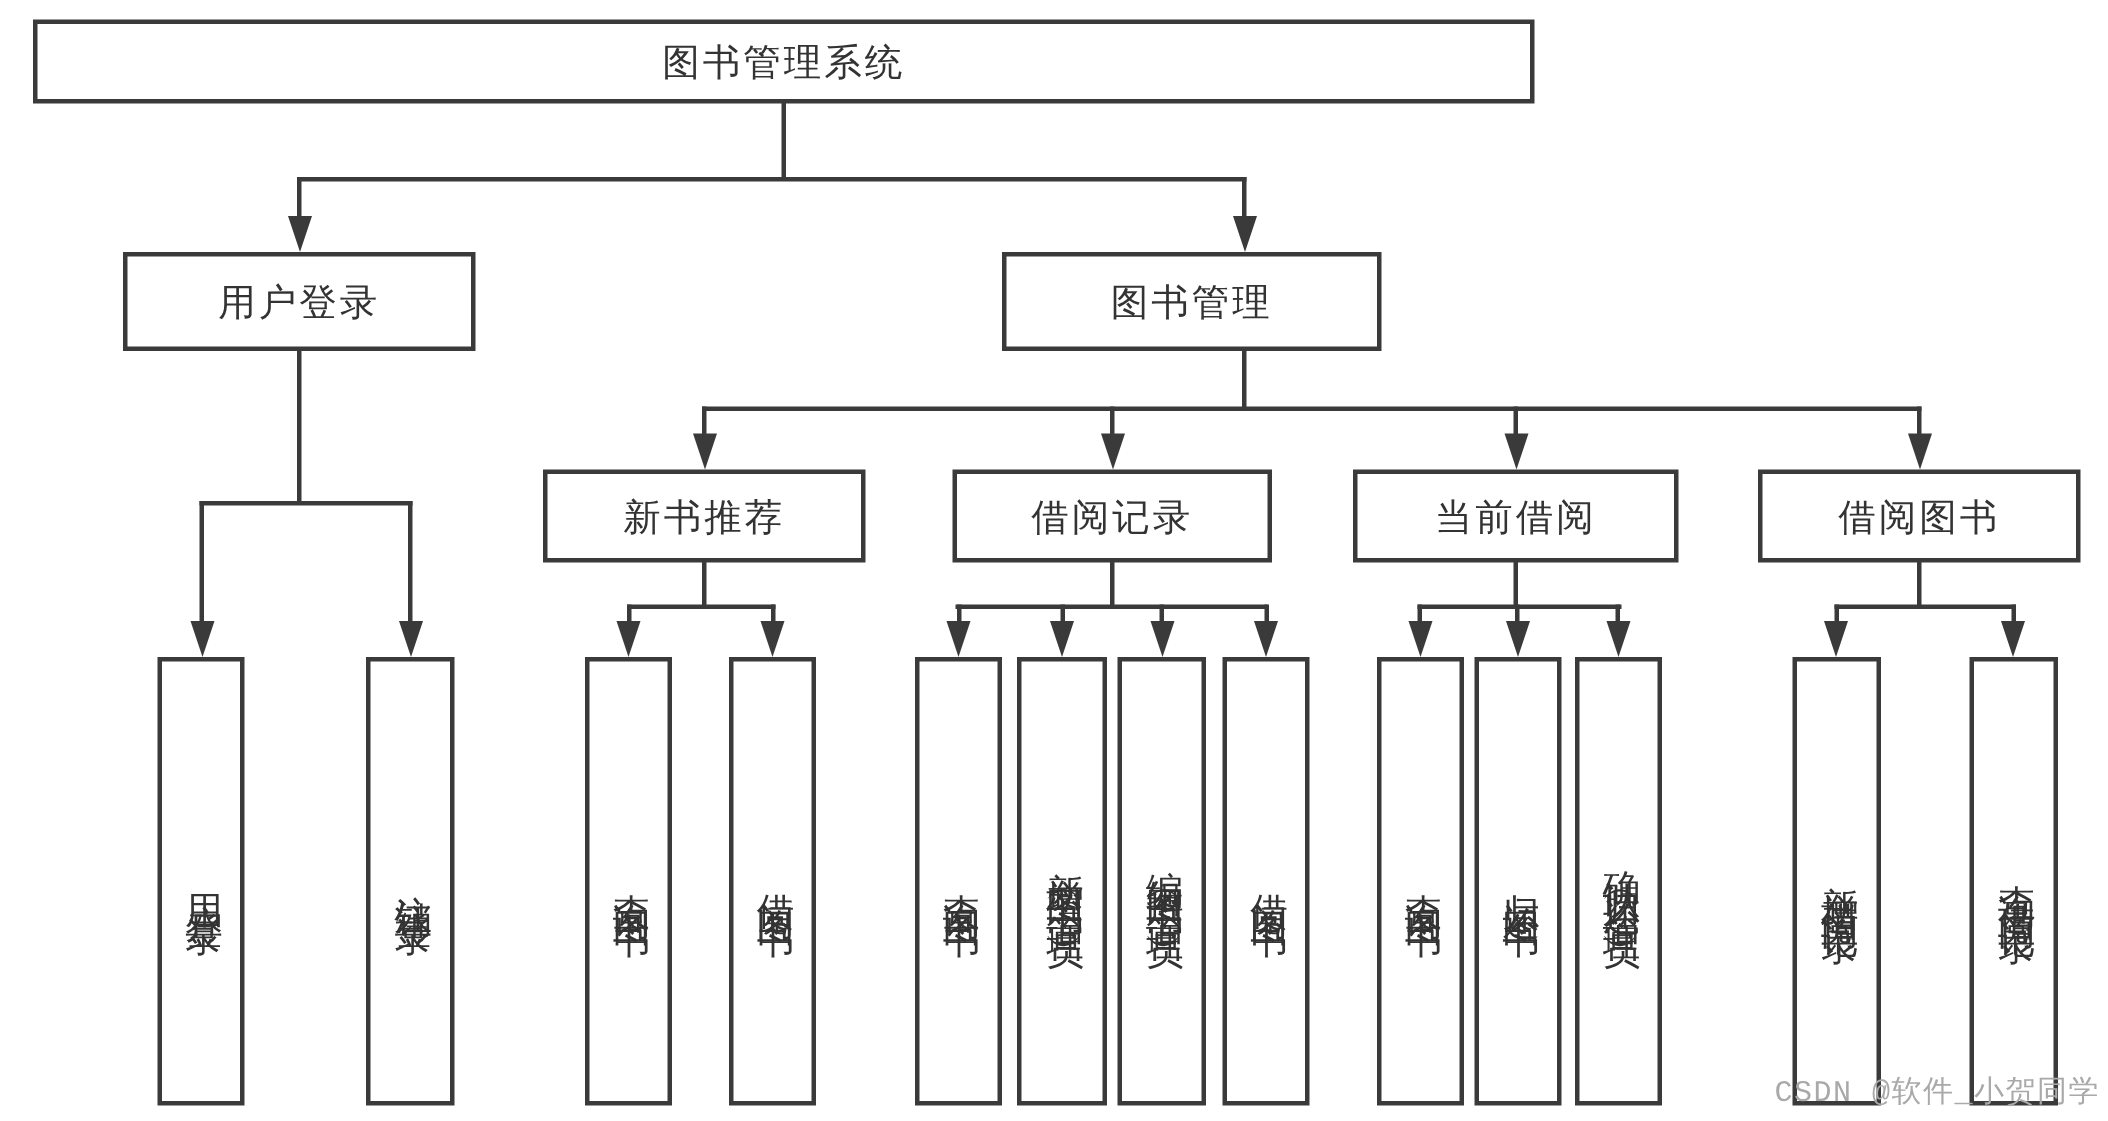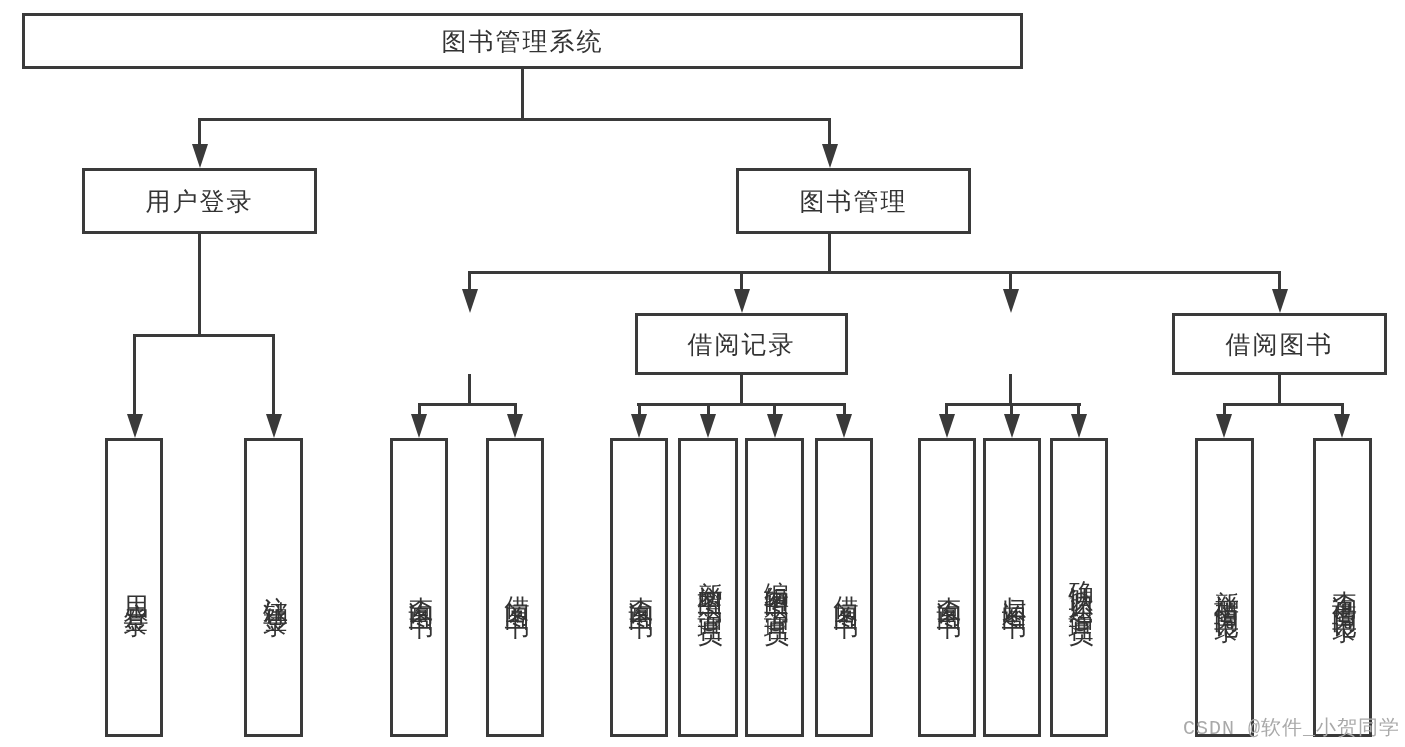--- a/index.html
+++ b/index.html
@@ -42,41 +42,43 @@
   <div class="box h" style="left:22px;top:13px;width:1001px;height:56px">图书管理系统</div>
 
   <div class="line" style="left:521px;top:68px;width:3px;height:51px"></div>
   <div class="line" style="left:198px;top:118px;width:633px;height:3px"></div>
   <div class="line" style="left:198px;top:118px;width:3px;height:32px"></div>
   <div class="ah" style="left:192px;top:144px"></div>
   <div class="line" style="left:828px;top:118px;width:3px;height:32px"></div>
   <div class="ah" style="left:822px;top:144px"></div>
 
   <div class="box h" style="left:82px;top:168px;width:235px;height:66px">用户登录</div>
-  <div class="box h" style="left:736px;top:168px;width:235px;height:66px">图书管理</div>
+  <div class="box h" style="left:668px;top:168px;width:253px;height:66px">图书管理</div>
 
   <div class="line" style="left:198px;top:234px;width:3px;height:101px"></div>
   <div class="line" style="left:133px;top:334px;width:142px;height:3px"></div>
   <div class="line" style="left:133px;top:334px;width:3px;height:82px"></div>
   <div class="ah" style="left:127px;top:414px"></div>
   <div class="line" style="left:272px;top:334px;width:3px;height:82px"></div>
   <div class="ah" style="left:266px;top:414px"></div>
 
   <div class="line" style="left:828px;top:234px;width:3px;height:39px"></div>
   <div class="line" style="left:468px;top:271px;width:813px;height:3px"></div>
   <div class="line" style="left:468px;top:271px;width:3px;height:20px"></div>
   <div class="ah" style="left:462px;top:289px"></div>
   <div class="line" style="left:740px;top:271px;width:3px;height:20px"></div>
   <div class="ah" style="left:734px;top:289px"></div>
   <div class="line" style="left:1009px;top:271px;width:3px;height:20px"></div>
   <div class="ah" style="left:1003px;top:289px"></div>
   <div class="line" style="left:1278px;top:271px;width:3px;height:20px"></div>
   <div class="ah" style="left:1272px;top:289px"></div>
 
+  <div class="box h" style="left:362px;top:313px;width:215px;height:62px">新书推荐</div>
   <div class="box h" style="left:635px;top:313px;width:213px;height:62px">借阅记录</div>
+  <div class="box h" style="left:902px;top:313px;width:217px;height:62px">当前借阅</div>
   <div class="box h" style="left:1172px;top:313px;width:215px;height:62px">借阅图书</div>
 
   <div class="line" style="left:468px;top:374px;width:3px;height:31px"></div>
   <div class="line" style="left:418px;top:403px;width:99px;height:3px"></div>
   <div class="line" style="left:418px;top:403px;width:3px;height:14px"></div>
   <div class="ah" style="left:411px;top:414px"></div>
   <div class="line" style="left:514px;top:403px;width:3px;height:14px"></div>
   <div class="ah" style="left:507px;top:414px"></div>
 
   <div class="line" style="left:740px;top:374px;width:3px;height:31px"></div>

